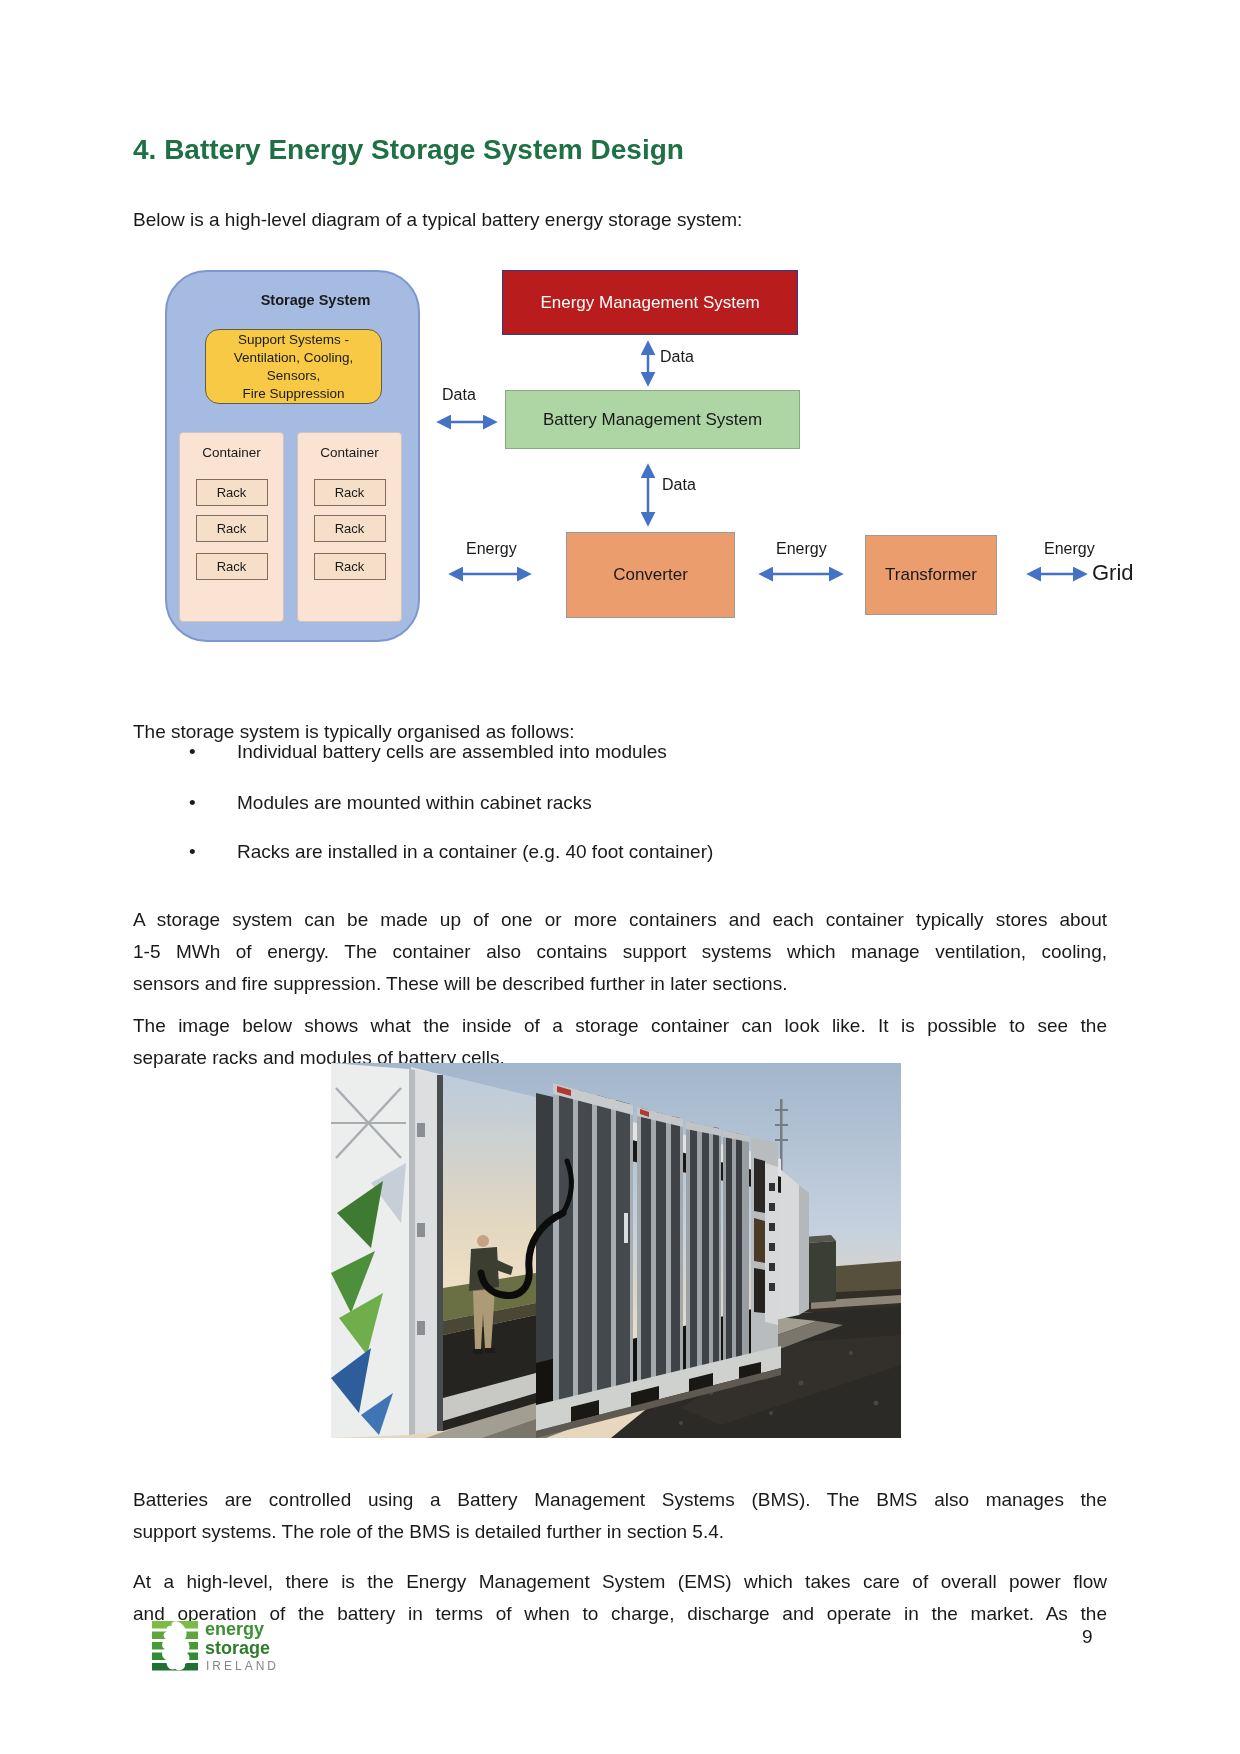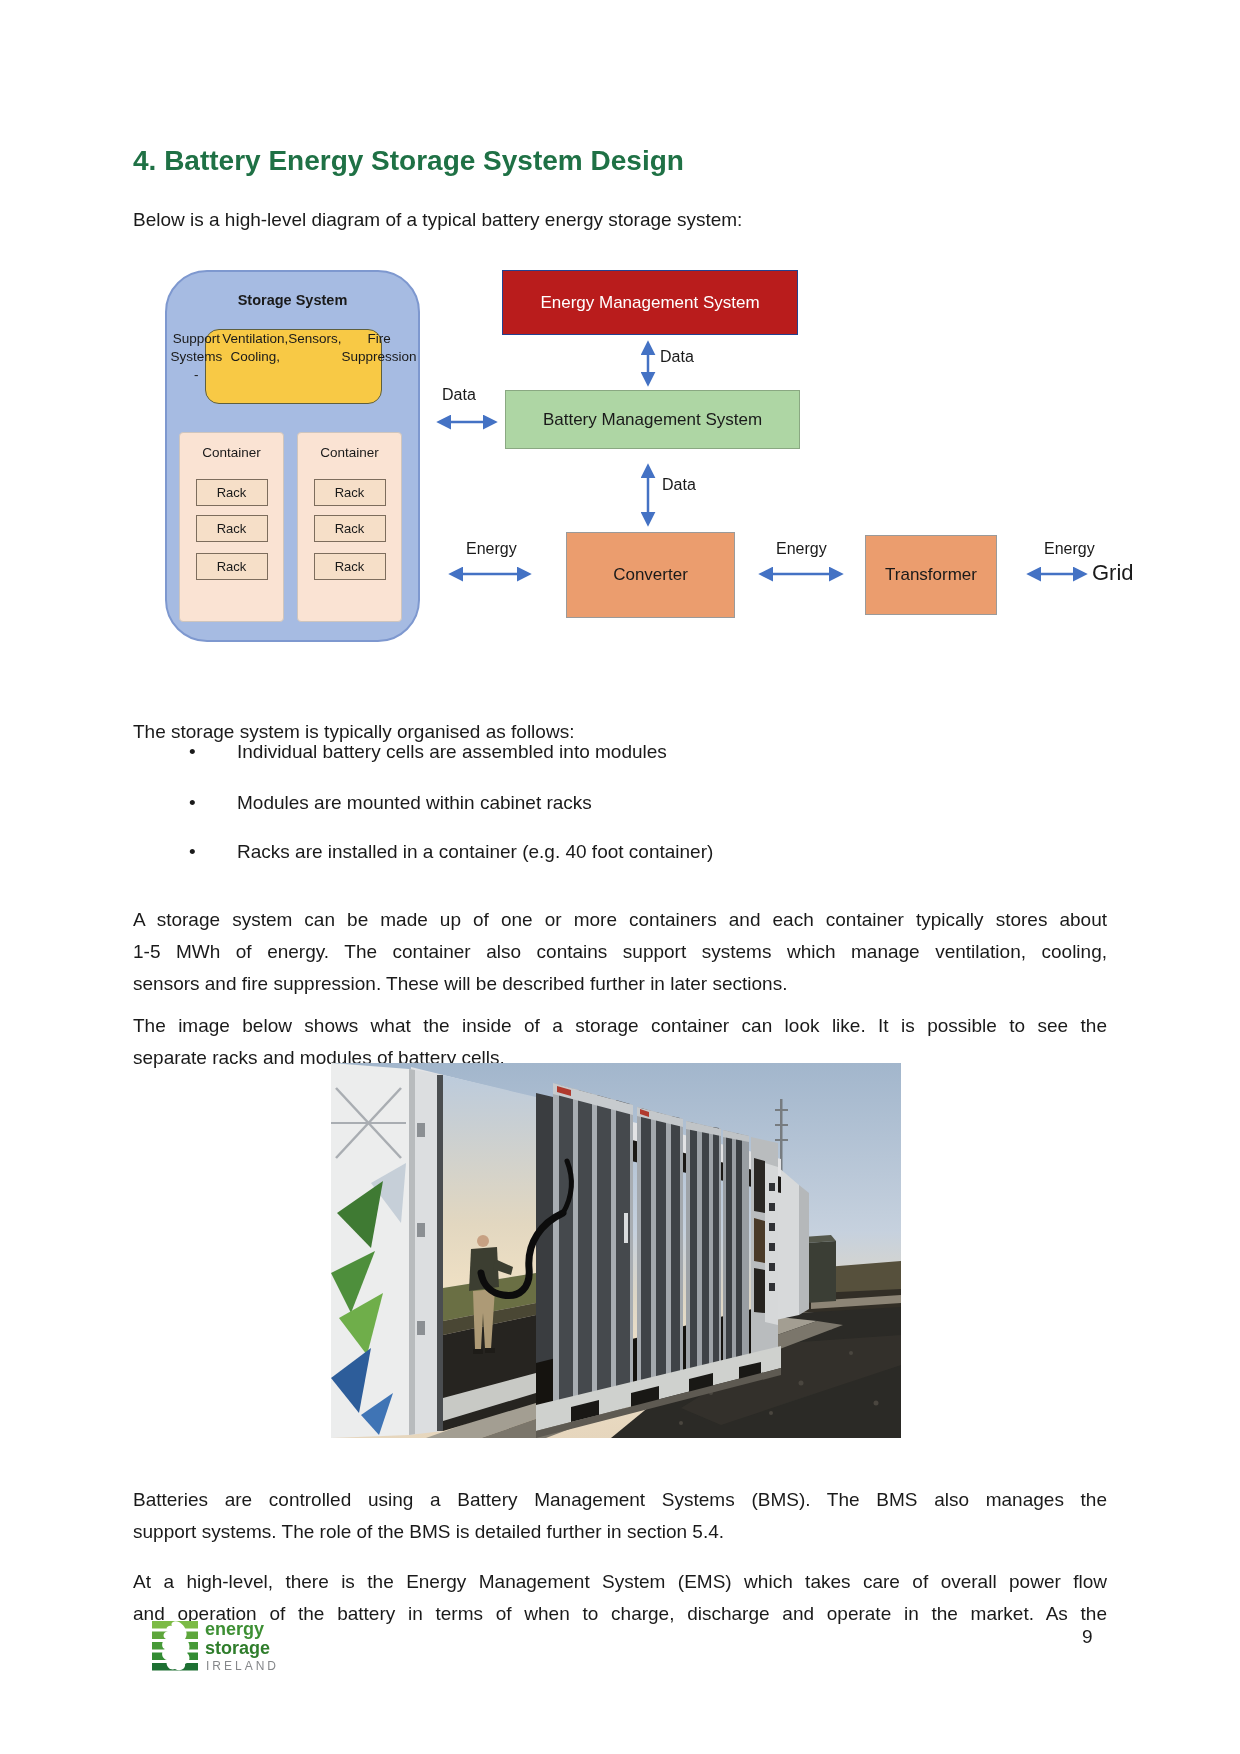--- a/index.html
+++ b/index.html
@@ -1,40 +1,40 @@
 <!DOCTYPE html>
 <html><head>
 <meta charset="utf-8">
 <style>
   html,body{margin:0;padding:0;background:#ffffff;}
   .page{position:relative;width:1240px;height:1754px;background:#ffffff;overflow:hidden;
         font-family:"Liberation Sans",sans-serif;color:#1a1a1a;}
-  .h1{position:absolute;left:133px;top:145px;font-size:28px;font-weight:600;color:#1F7145;}
+  .h1{position:absolute;left:133px;top:134px;font-size:28px;font-weight:600;color:#1F7145;}
   .para{position:absolute;left:133px;width:974px;font-size:19px;line-height:32px;margin-top:20px;}
   .pline{text-align:justify;text-align-last:justify;}
   .pline-last{text-align:left;text-align-last:left;}
   .bullet-row{position:absolute;left:189px;font-size:19px;line-height:32px;display:flex;}
   .bullet-dot{width:12px;}
   .bullet-text{margin-left:36px;}
 
   
   .diagram{position:absolute;left:130px;top:230px;width:1010px;height:412px;}
   .arrow-layer{position:absolute;left:0;top:0;width:1010px;height:412px;}
   .node{position:absolute;display:flex;align-items:center;justify-content:center;text-align:center;
         font-size:17px;box-sizing:border-box;}
   .ems{left:372px;top:40px;width:296px;height:65px;background:#b91c1c;border:1px solid #24418F;color:#fff;}
   .bms{left:375px;top:160px;width:295px;height:59px;background:#AED6A4;border:1px solid #8AA882;}
   .conv{left:436px;top:302px;width:169px;height:86px;background:#EB9D6E;border:1px solid #9A9A9A;}
   .trans{left:735px;top:305px;width:132px;height:80px;background:#EB9D6E;border:1px solid #9A9A9A;}
   .grid-label{position:absolute;left:962px;top:330px;font-size:22px;}
   .storage{position:absolute;left:35px;top:40px;width:255px;height:372px;background:#A6BBE2;
-           border:2px solid #7E98CF;border-radius:42px;box-sizing:border-box;}
+           border:2px solid #7E98CF;border-radius:42px;box-sizing:border-box;padding-left:23px;}
   .storage-title{position:absolute;top:20px;width:100%;text-align:center;font-weight:700;font-size:14.5px;}
   .support{position:absolute;left:38px;top:57px;width:177px;height:75px;background:#F8C945;
-           border:1.5px solid #5F5F3D;border-radius:14px;display:flex;flex-direction:row;
+           border:1.5px solid #5F5F3D;border-radius:14px;display:flex;flex-direction:column;
            justify-content:center;text-align:center;font-size:13.5px;line-height:18px;box-sizing:border-box;}
   .containerbox{position:absolute;top:160px;width:105px;height:190px;background:#FAE3D3;
                 border:1.5px solid #CFC5BD;border-radius:4px;box-sizing:border-box;}
   .c1{left:12px}.c2{left:130px}
   .container-label{margin-top:12px;text-align:center;font-size:13.5px;}
   .rack{position:absolute;left:50%;transform:translateX(-50%);width:72px;height:27px;background:#F6DFC8;
         border:1px solid #7D6D5D;display:flex;align-items:center;justify-content:center;font-size:13px;box-sizing:border-box;}
   .r1{top:46px}.r2{top:82px}.r3{top:120px}
   .elabel{position:absolute;font-size:16px;}
 

